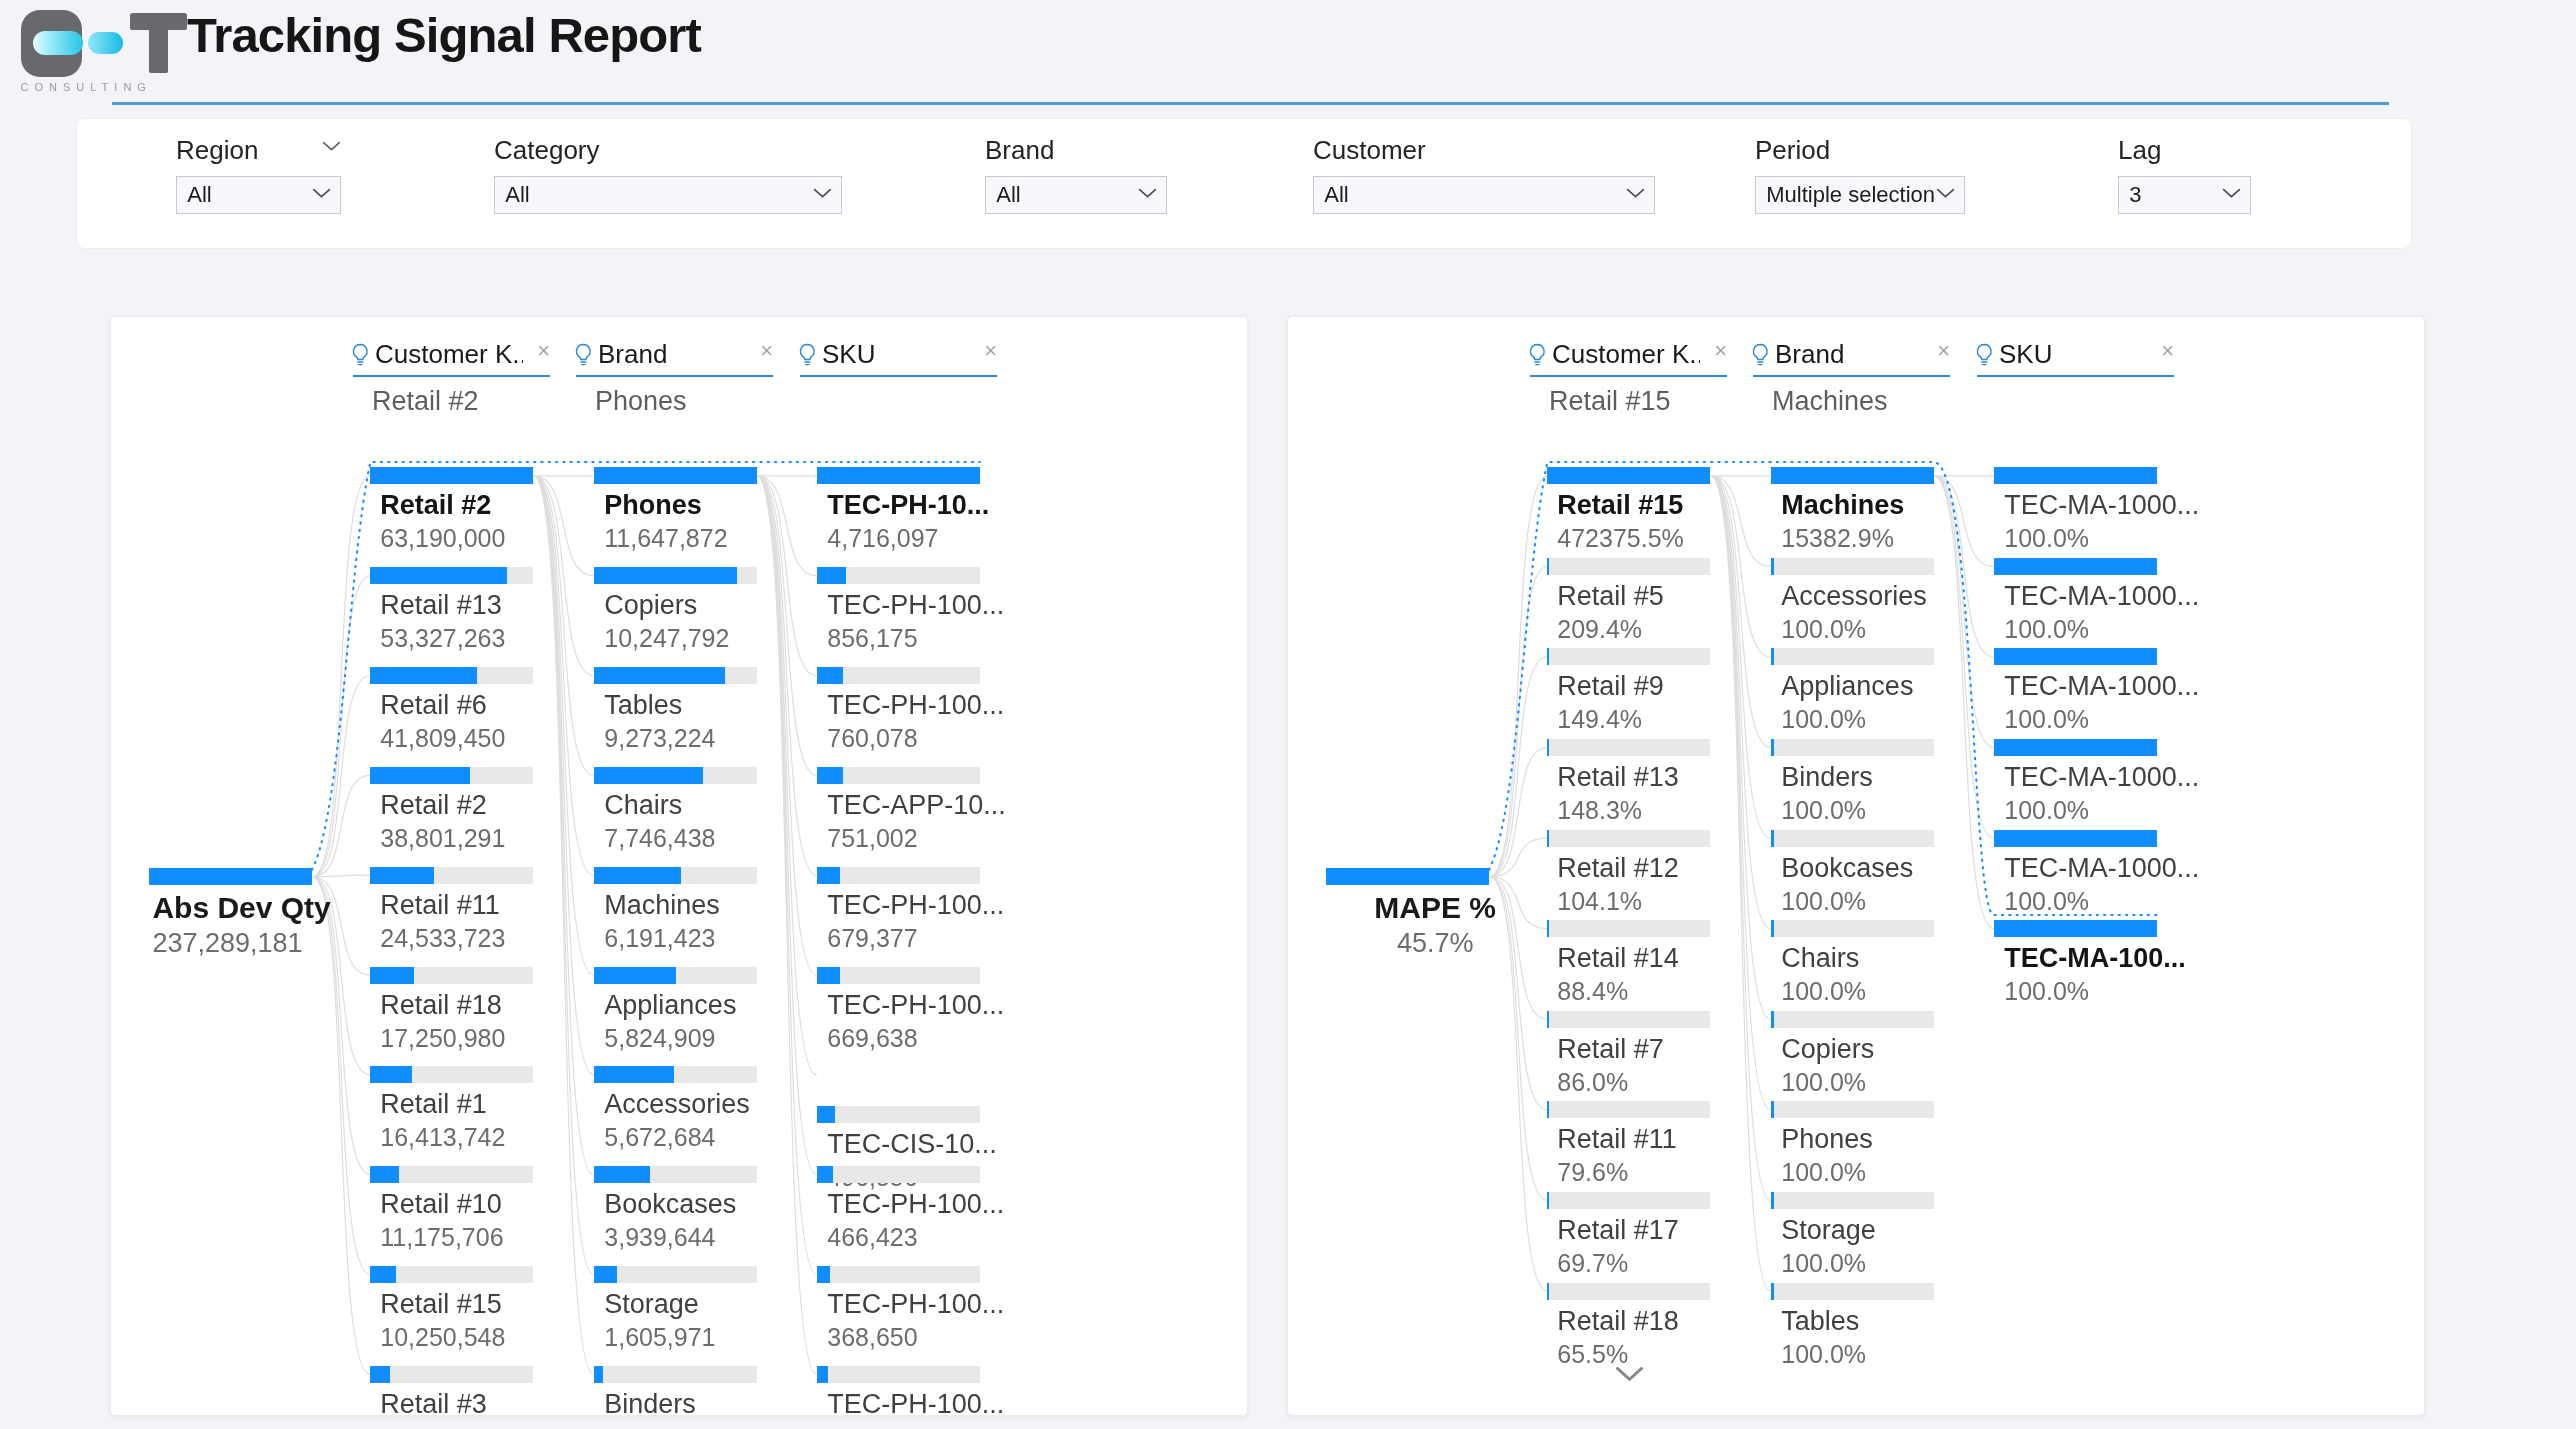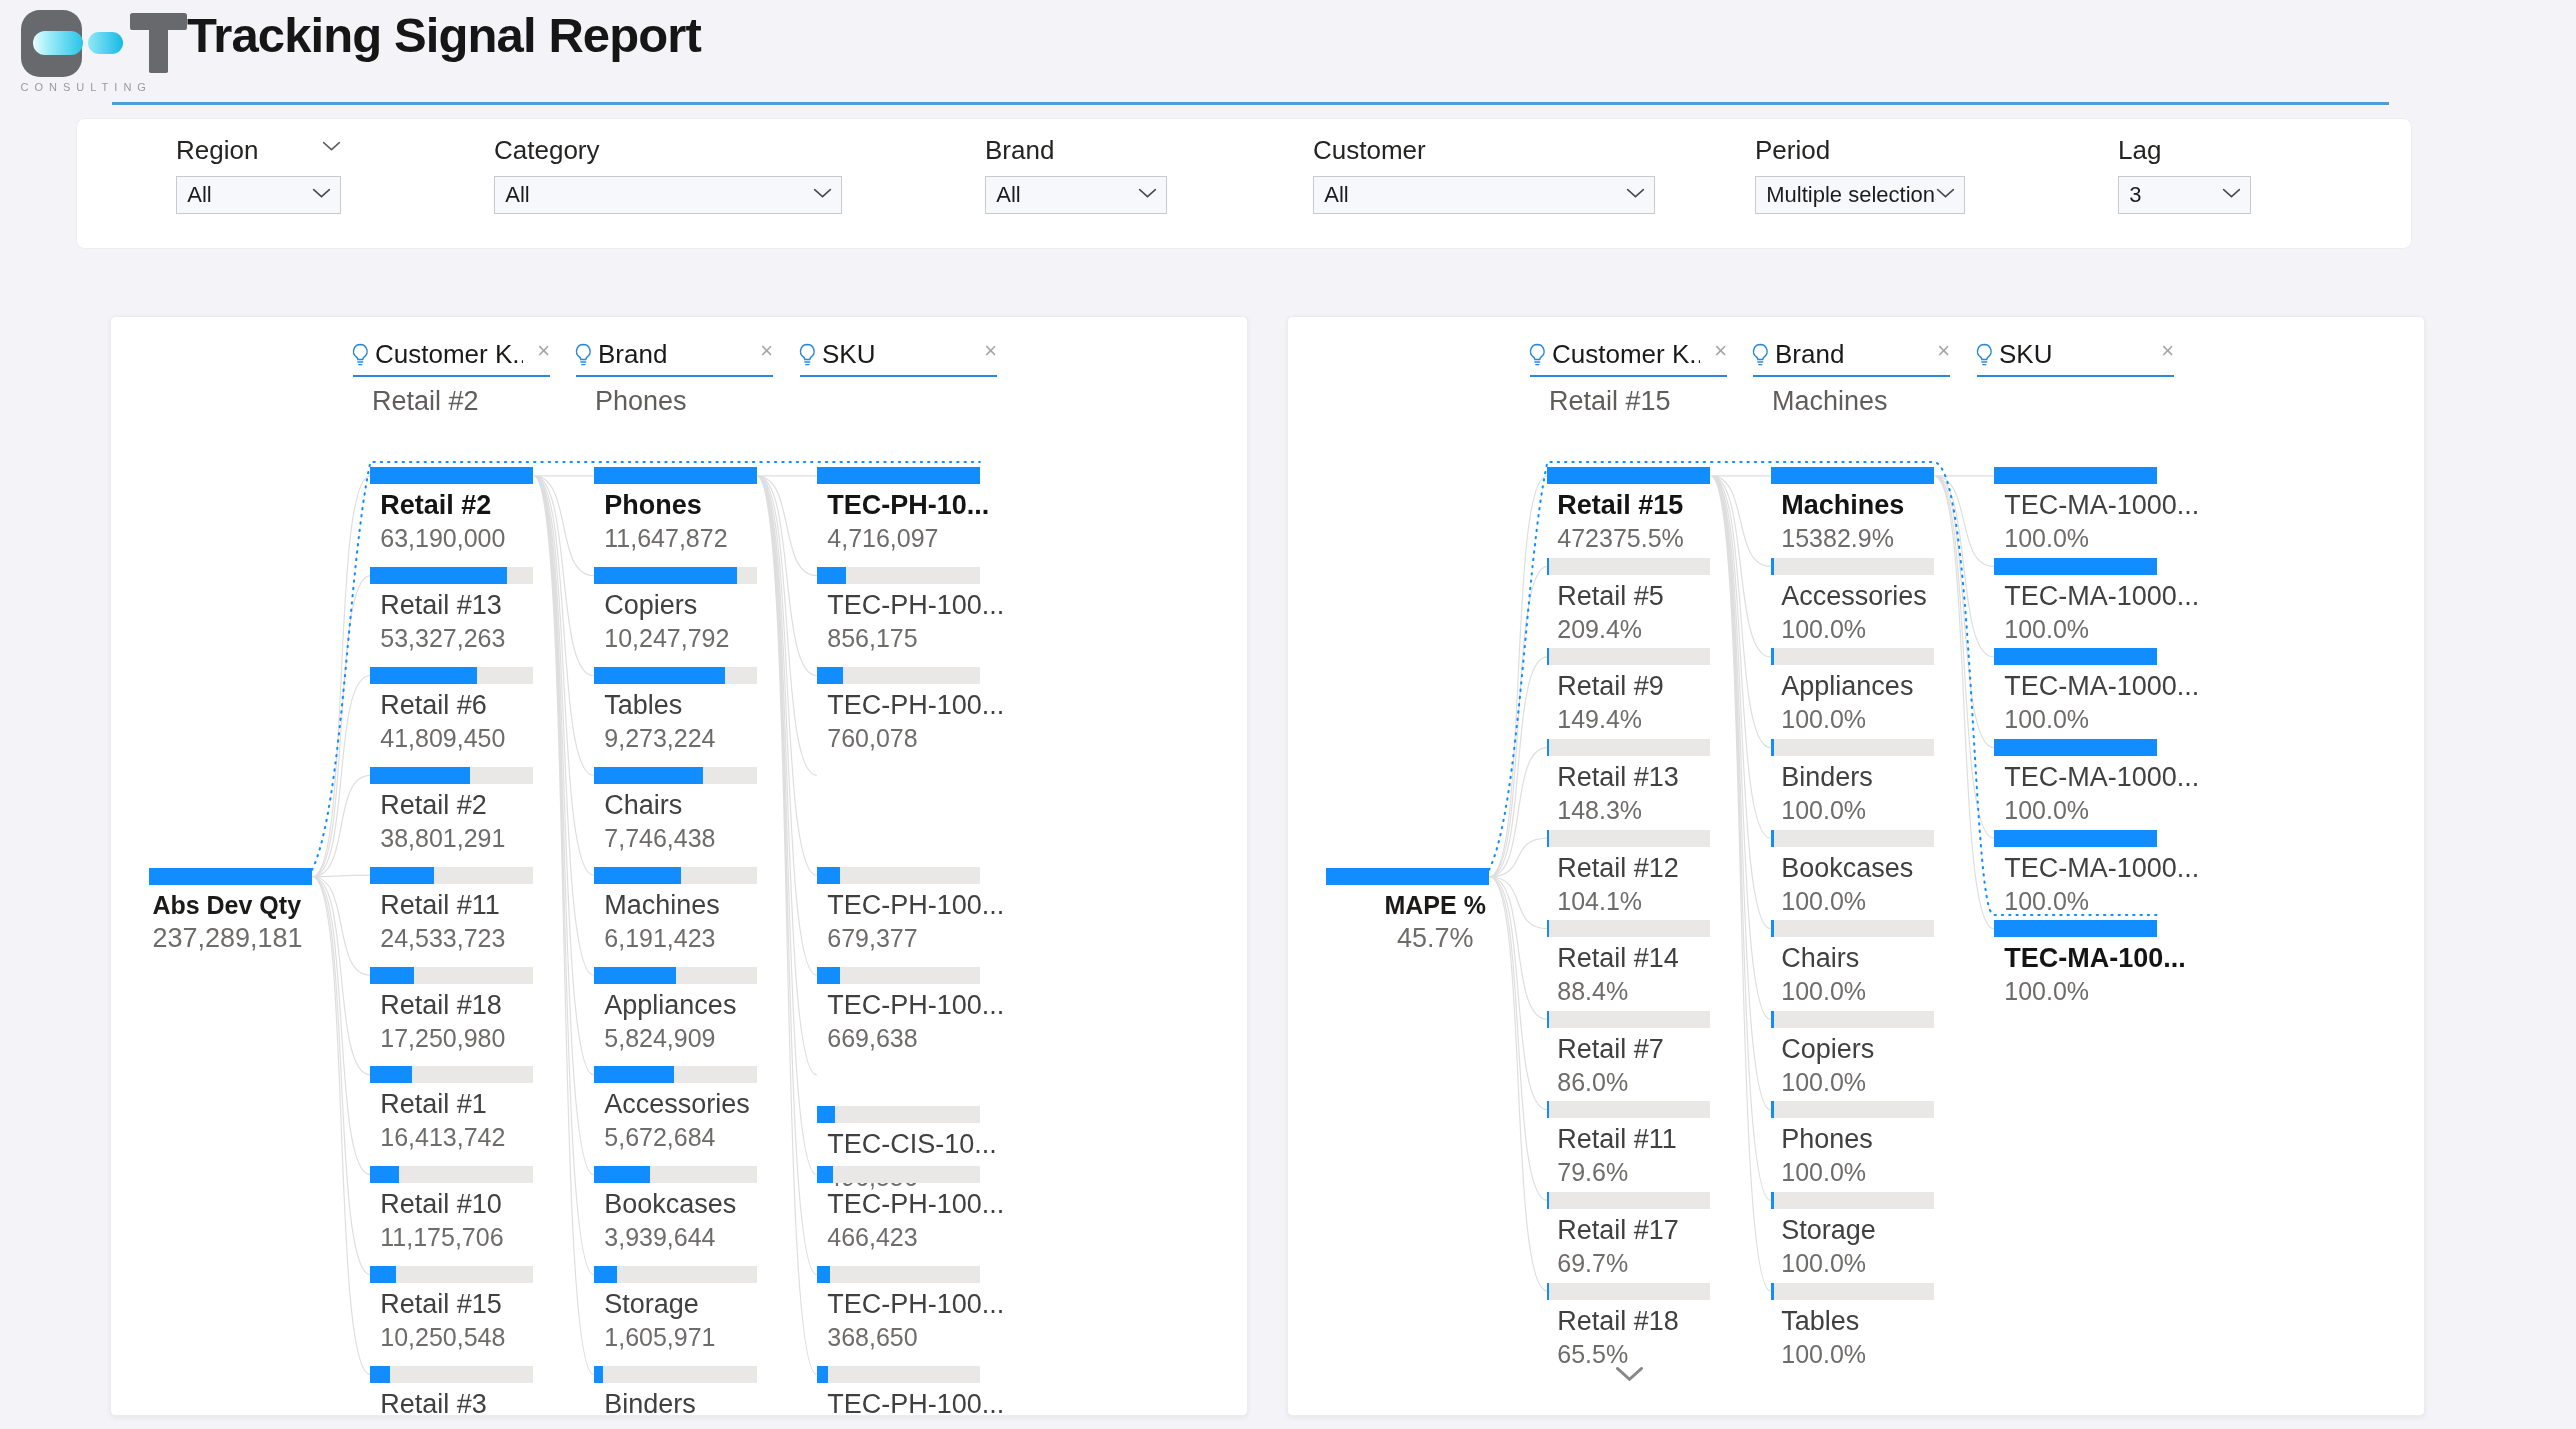--- a/index.html
+++ b/index.html
@@ -46,21 +46,21 @@
   .level-close{position:absolute;right:0px;top:1.7px;font-size:22px;color:#a6a4a2;line-height:1;}
   .bulb{position:absolute;left:-3.4px;top:3.4px;}
   .breadcrumb{position:absolute;top:69px;font-size:27px;color:#605e5c;white-space:nowrap;}
 
   .node{position:absolute;width:215px;}
   .bar-track{width:163px;height:17px;background:#e9e8e7;position:relative;}
   .bar-fill{position:absolute;left:0;top:0;height:100%;background:#118DFF;}
   .node-name{margin:6px 0 0 10.3px;font-size:27px;color:#404040;white-space:nowrap;}
   .node-value{margin:2.6px 0 0 10.3px;font-size:25px;color:#6e6c6a;white-space:nowrap;}
   .node.selected .node-name{font-weight:700;color:#151414;}
-  .root-node .node-name{font-size:25px;font-weight:700;color:#1b1a19;margin-left:3.4px;}
+  .root-node .node-name{font-size:30px;font-weight:700;color:#1b1a19;margin-left:3.4px;}
   .root-node .node-value{font-size:27px;margin-left:3.4px;}
   .more-chevron{position:absolute;}
 </style>
 </head>
 <body>
 
 <div class="logo">
   <div class="logo-row">
     <div class="logo-o">
         <div class="pill"></div>
@@ -331,20 +331,27 @@
       </div>
       <div class="node-name">TEC-PH-100...</div>
       <div class="node-value">856,175</div>
     </div>
     <div class="node" style="left: 706px; top: 350px;">
       <div class="bar-track">
         <div class="bar-fill" style="width: 26px;"></div>
       </div>
       <div class="node-name">TEC-PH-100...</div>
       <div class="node-value">760,078</div>
+    </div>
+    <div class="node" style="left: 706px; top: 450px;">
+      <div class="bar-track">
+        <div class="bar-fill" style="width: 26px;"></div>
+      </div>
+      <div class="node-name">TEC-APP-10...</div>
+      <div class="node-value">751,002</div>
     </div>
     <div class="node" style="left: 706px; top: 550px;">
       <div class="bar-track">
         <div class="bar-fill" style="width: 23px;"></div>
       </div>
       <div class="node-name">TEC-PH-100...</div>
       <div class="node-value">679,377</div>
     </div>
     <div class="node" style="left: 706px; top: 650px;">
       <div class="bar-track">

